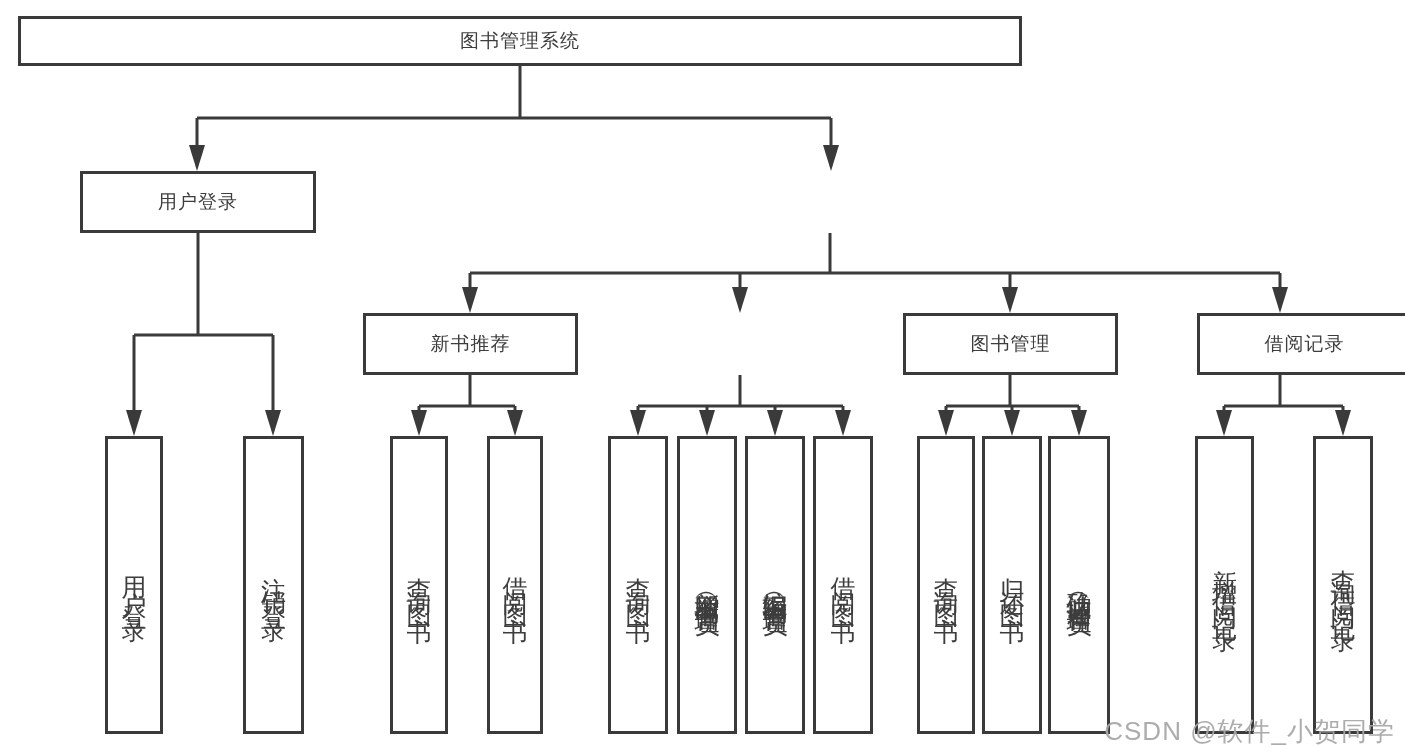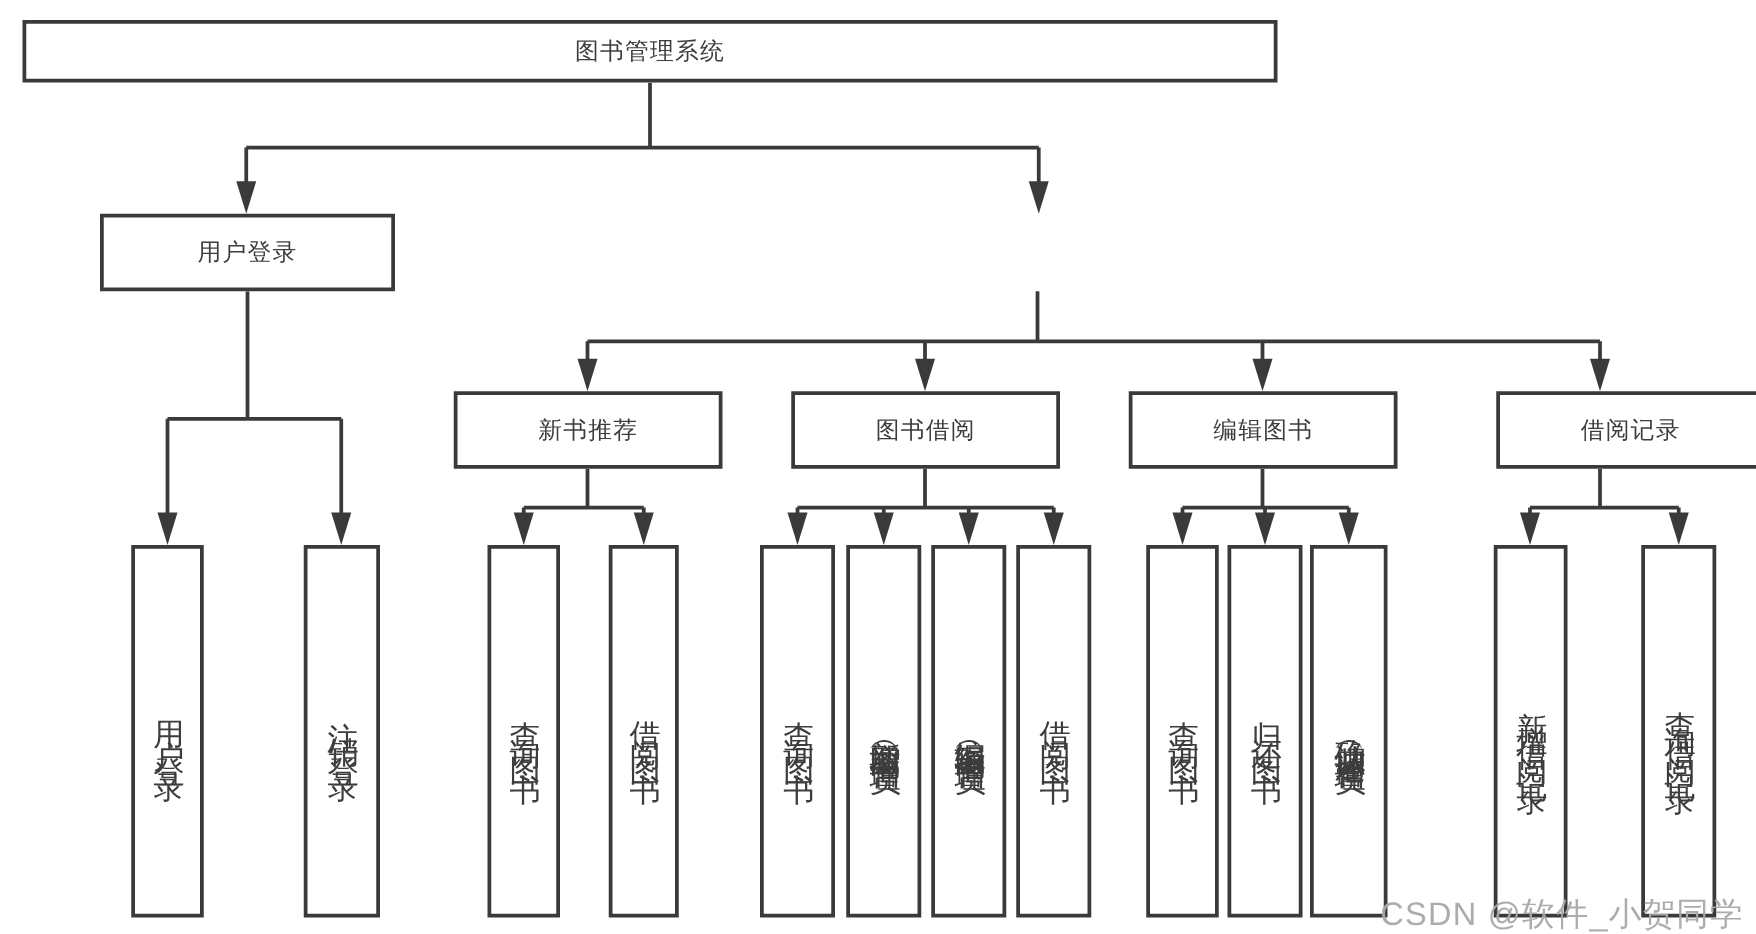--- a/index.html
+++ b/index.html
@@ -88,22 +88,21 @@
       <polygon points="1216,410 1232,410 1224,436"></polygon>
       <polygon points="1335,410 1351,410 1343,436"></polygon>
     </g>
   </svg>
 
   <div class="node hbox" style="left:18px;top:16px;width:1004px;height:50px;">图书管理系统</div>
 
   <div class="node hbox" style="left:80px;top:171px;width:236px;height:62px;">用户登录</div>
 
   <div class="node hbox" style="left:363px;top:313px;width:215px;height:62px;text-align:center;">新书推荐</div>
-  <div class="node hbox" style="left:633px;top:313px;width:215px;height:62px;">图书借阅</div>
-  <div class="node hbox" style="left:903px;top:313px;width:215px;height:62px;">编辑图书</div>
+  <div class="node hbox" style="left:903px;top:313px;width:215px;height:62px;">图书管理</div>
   <div class="node hbox" style="left:1173px;top:313px;width:215px;height:62px;margin-left:24px;">借阅记录</div>
 
   <div class="node vbox ls-lg" style="left:105px;top:436px;width:58px;height:298px;">用户登录</div>
   <div class="node vbox ls-lg" style="left:243px;top:436px;width:61px;height:298px;">注销登录</div>
 
   <div class="node vbox ls-lg" style="left:390px;top:436px;width:58px;height:298px;">查询图书</div>
   <div class="node vbox ls-lg" style="left:487px;top:436px;width:56px;height:298px;">借阅图书</div>
 
   <div class="node vbox ls-lg" style="left:608px;top:436px;width:60px;height:298px;">查询图书</div>
   <div class="node vbox ls-sm" style="left:677px;top:436px;width:60px;height:298px;">新增图书（管理员）</div>

